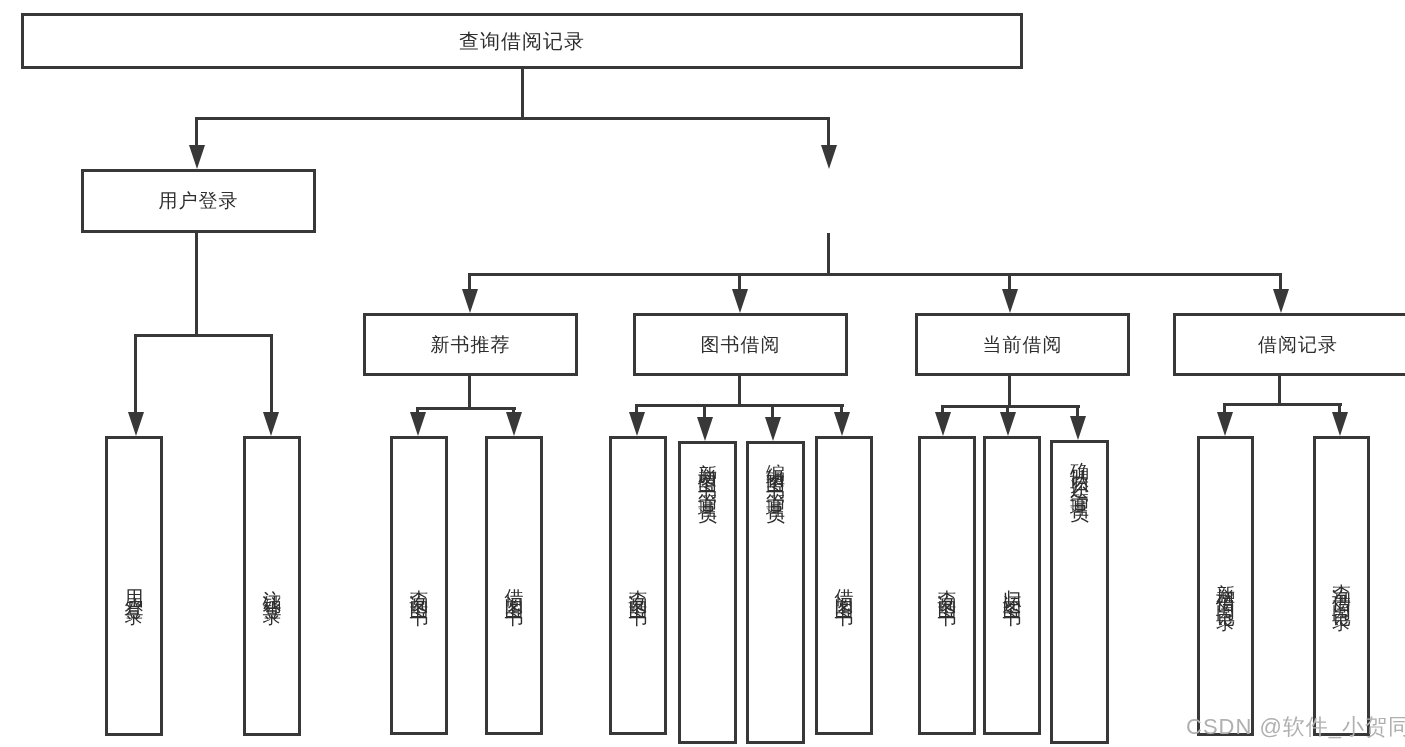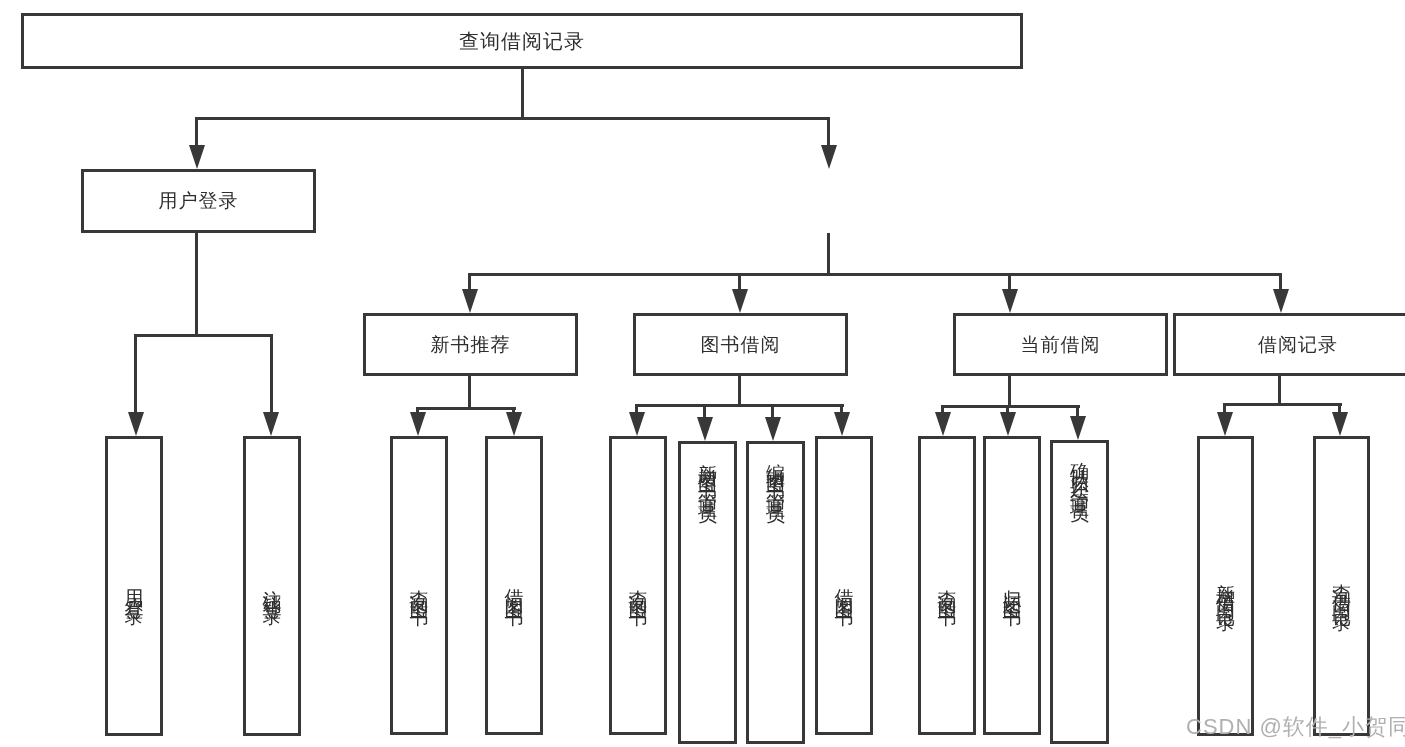--- a/index.html
+++ b/index.html
@@ -98,21 +98,21 @@
   <div class="ar" style="left:732px;top:289px"></div>
   <div class="ar" style="left:1002px;top:289px"></div>
   <div class="ar" style="left:1273px;top:289px"></div>
 
   <div class="bx" style="left:363px;top:313px;width:215px;height:63px">
     <span>新书推荐</span>
   </div>
   <div class="bx" style="left:633px;top:313px;width:215px;height:63px">
     <span>图书借阅</span>
   </div>
-  <div class="bx" style="left:953px;top:313px;width:215px;height:63px">
+  <div class="bx" style="left:915px;top:313px;width:215px;height:63px">
     <span>当前借阅</span>
   </div>
   <div class="bx" style="left:1173px;top:313px;width:250px;height:63px">
     <span>借阅记录</span>
   </div>
 
   <div class="ln" style="left:468px;top:376px;width:3px;height:34px"></div>
   <div class="ln" style="left:417px;top:407px;width:99px;height:3px"></div>
   <div class="ln" style="left:416px;top:407px;width:3px;height:7px"></div>
   <div class="ln" style="left:512px;top:407px;width:3px;height:7px"></div>

